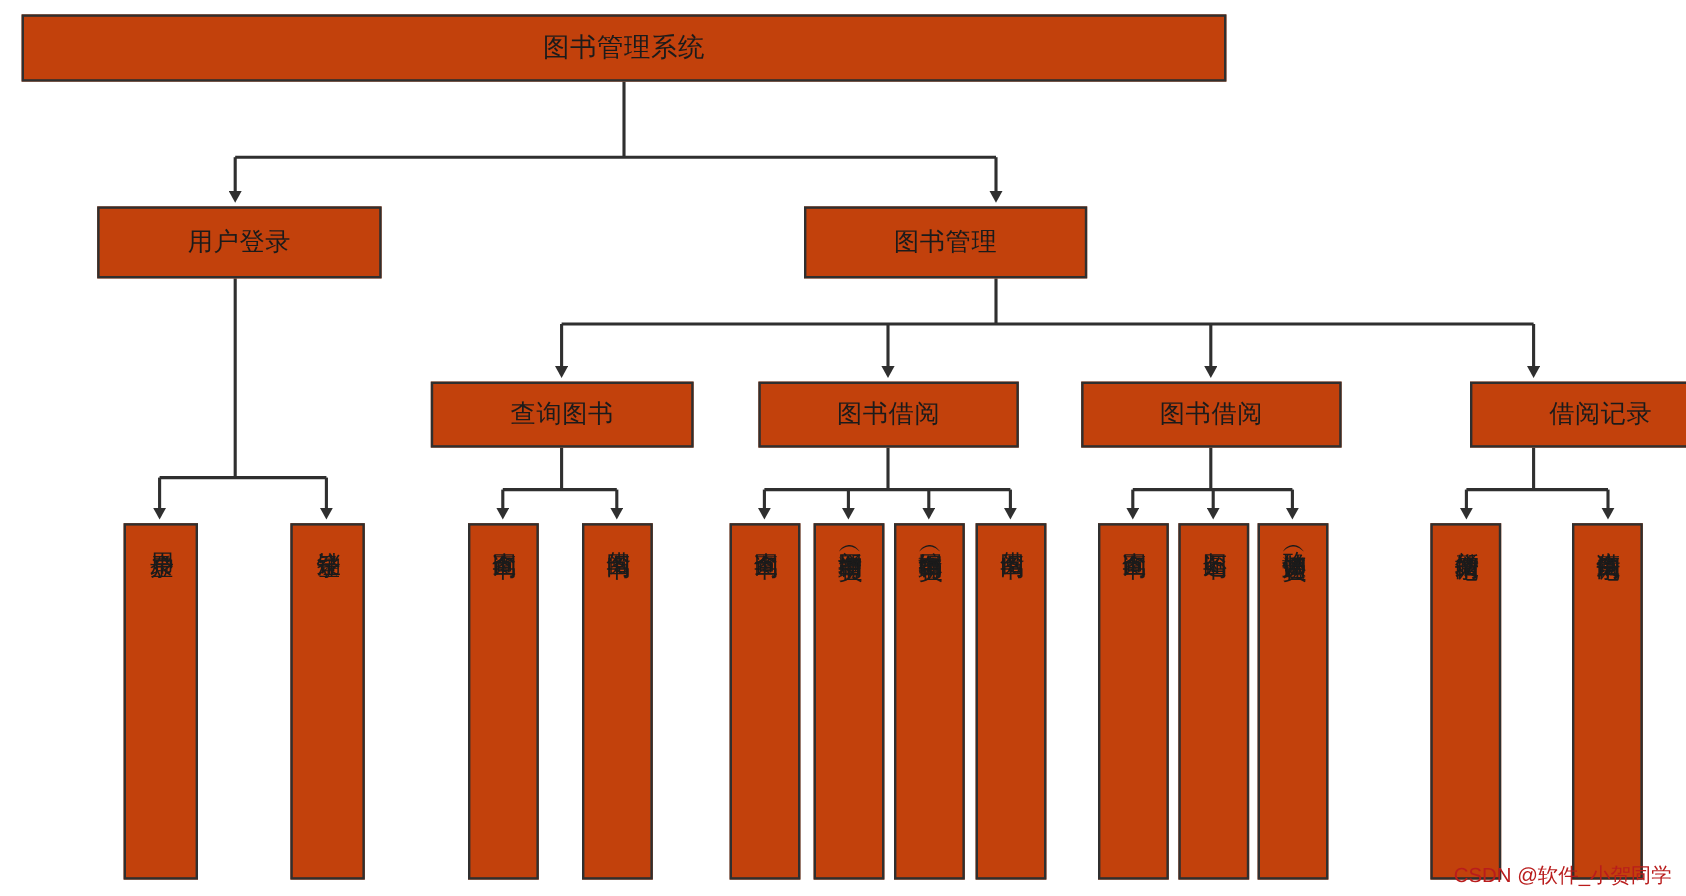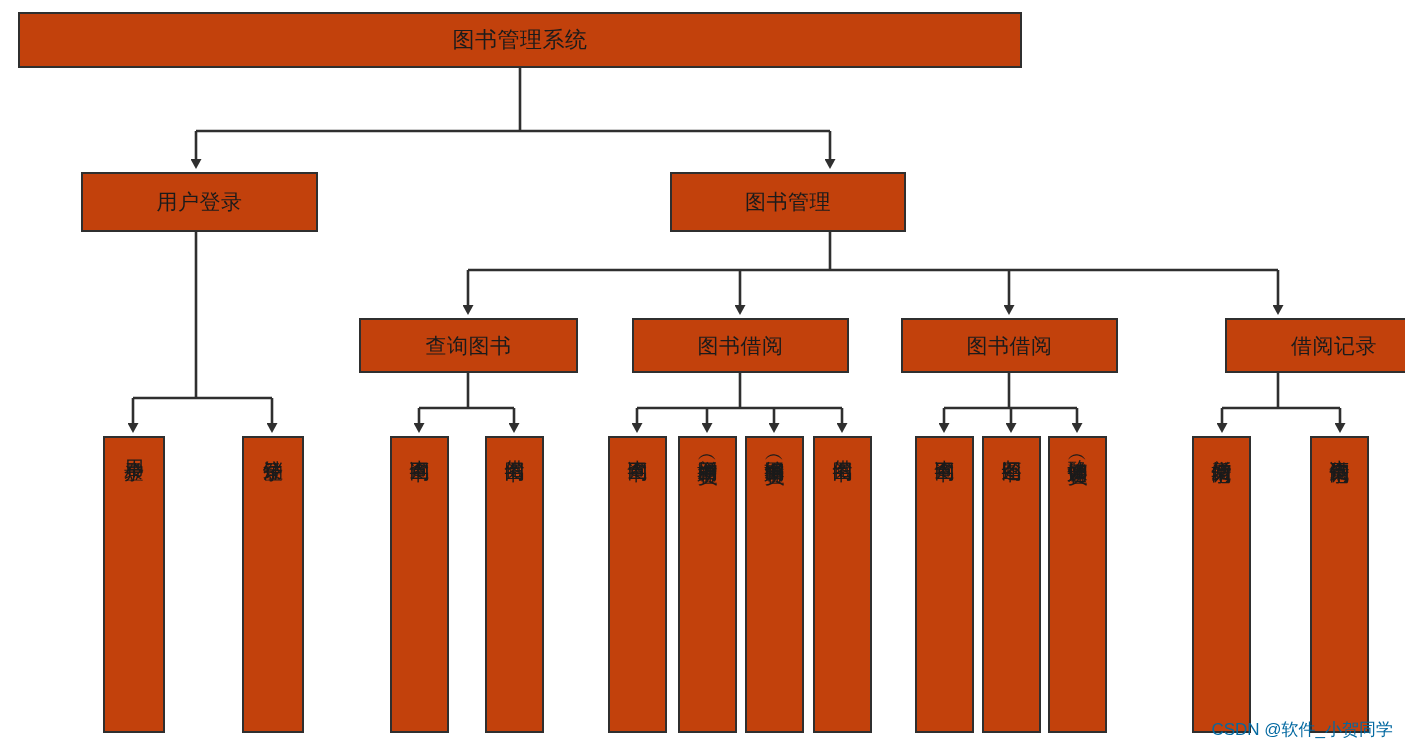--- a/index.html
+++ b/index.html
@@ -56,21 +56,21 @@
     line-height: 1.05;
     letter-spacing: 1px;
     white-space: nowrap;
     display: block;
   }
   .watermark {
     position: absolute;
     right: 12px;
     bottom: 6px;
     font-size: 17px;
-    color: #0369a1;
+    color: #b91c1c;
     z-index: 3;
     white-space: nowrap;
     font-family: "Liberation Sans", "DejaVu Sans", sans-serif;
   }
 </style>
 </head>
 <body>
 
 <div id="canvas">
 

